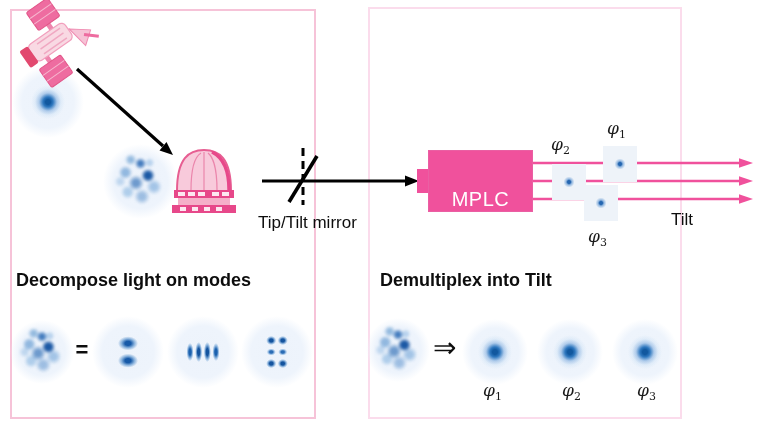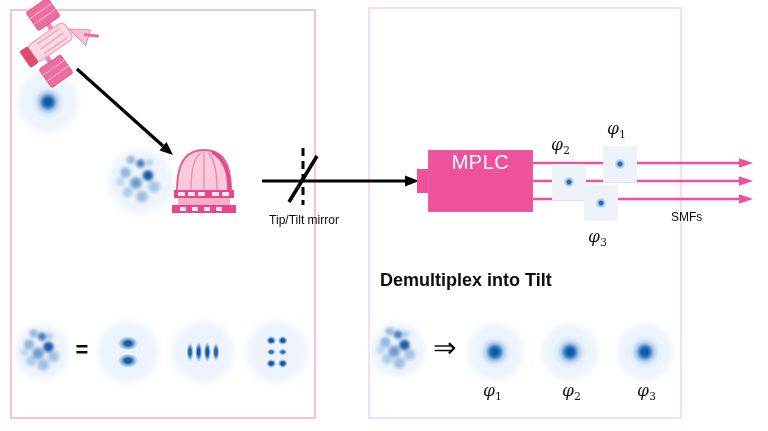--- a/index.html
+++ b/index.html
@@ -49,30 +49,30 @@
       radial-gradient(4.5px 3.5px at 58% 50%, #2a6cb5 0 35%, rgba(90,150,210,.5) 70%, transparent 100%),
       radial-gradient(5px 4.5px at 42% 66%, #14549f 0 35%, rgba(58,127,196,.5) 70%, transparent 100%),
       radial-gradient(5px 4.5px at 58% 66%, #14549f 0 35%, rgba(58,127,196,.5) 70%, transparent 100%);}
 
   
   .overlay{position:absolute;left:0;top:0;z-index:2;pointer-events:none;}
 
   
   .mplc-stub{position:absolute;left:417px;top:169px;width:13px;height:24px;background:#f0519c;z-index:3;}
   .mplc-box{position:absolute;left:428px;top:150px;width:105px;height:62px;background:#f0519c;
-    border:1px solid #ea5fa3;box-sizing:border-box;z-index:3;display:flex;align-items:flex-start;justify-content:center;}
+    border:1px solid #ea5fa3;box-sizing:border-box;z-index:3;display:flex;align-items:flex-end;justify-content:center;}
   .mplc-box span{color:#ffffff;font-size:20px;letter-spacing:.5px;}
   .portsq{position:absolute;width:34px;height:36px;background:#eef3f9;z-index:3;}
   .portdot{position:absolute;left:50%;top:50%;width:12px;height:12px;margin:-6px 0 0 -6px;border-radius:50%;
     background:radial-gradient(circle,#2466b1 0 1.5px, rgba(80,140,205,.55) 3px, transparent 5.5px);}
 
   
   .txt{position:absolute;color:#0d0d0d;z-index:4;white-space:nowrap;}
   .heading{font-size:18px;font-weight:700;}
-  .small{font-size:12px;}
+  .small{font-size:17px;}
   .phi{font-family:"DejaVu Serif",serif;font-style:italic;font-size:17px;color:#1a1a1a;}
   .phi sub{font-size:11px;line-height:0;font-style:normal;font-family:"DejaVu Serif",serif;}
   .eq{font-size:22px;font-weight:800;}
   .imp{font-size:28px;font-weight:400;}
 </style>
 </head>
 <body>
 
 <div class="stage">
 
@@ -184,24 +184,25 @@
   <div class="portsq" style="left:603px;top:146px;">
     <div class="portdot"></div>
   </div>
   <div class="portsq" style="left:552px;top:164px;">
     <div class="portdot"></div>
   </div>
   <div class="portsq" style="left:584px;top:185px;">
     <div class="portdot"></div>
   </div>
 
+  <div class="txt heading" style="left:16px;top:270px;">Decompose light on modes</div>
   <div class="txt heading" style="left:380px;top:270px;">Demultiplex into Tilt</div>
 
   <div class="txt small" style="left:258px;top:213px;width:92px;text-align:center;">Tip/Tilt mirror</div>
-  <div class="txt small" style="left:671px;top:210px;">SMFs</div>
+  <div class="txt small" style="left:671px;top:210px;">Tilt</div>
 
   <div class="txt eq" style="left:72px;top:337px;width:20px;text-align:center;">=</div>
   <div class="txt imp" style="left:433px;top:331px;">⇒</div>
 
   <div class="txt phi" style="left:607px;top:118px;"><span>φ</span><sub>1</sub></div>
   <div class="txt phi" style="left:551px;top:134px;"><span>φ</span><sub>2</sub></div>
   <div class="txt phi" style="left:588px;top:226px;"><span>φ</span><sub>3</sub></div>
 
   <div class="txt phi" style="left:483px;top:380px;"><span>φ</span><sub>1</sub></div>
   <div class="txt phi" style="left:562px;top:380px;"><span>φ</span><sub>2</sub></div>

